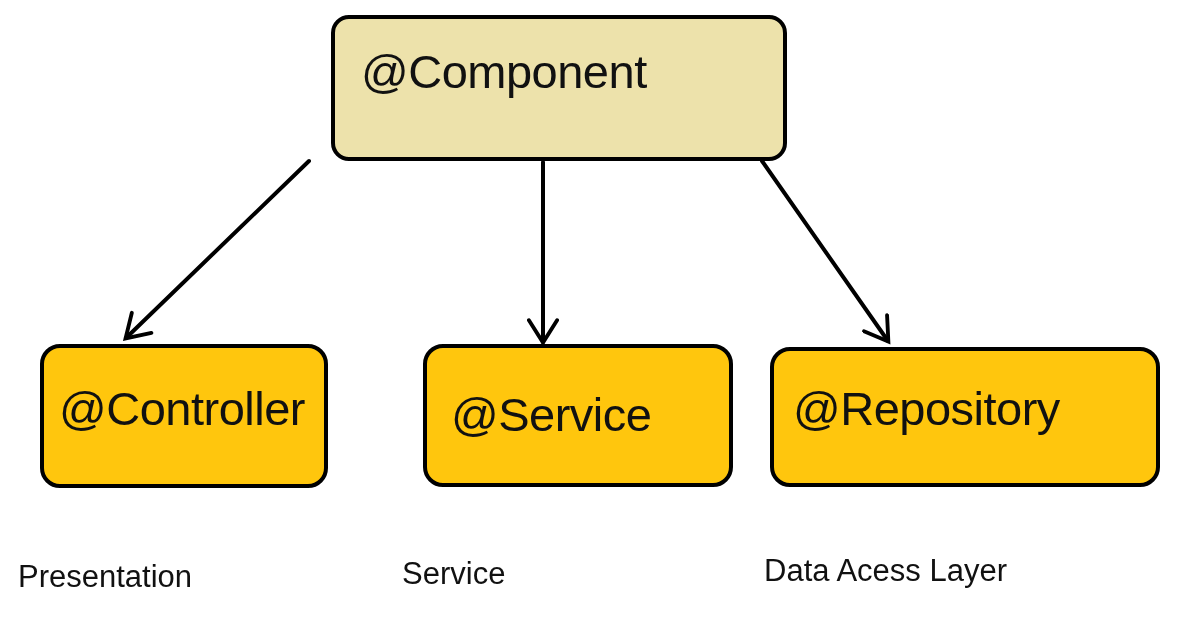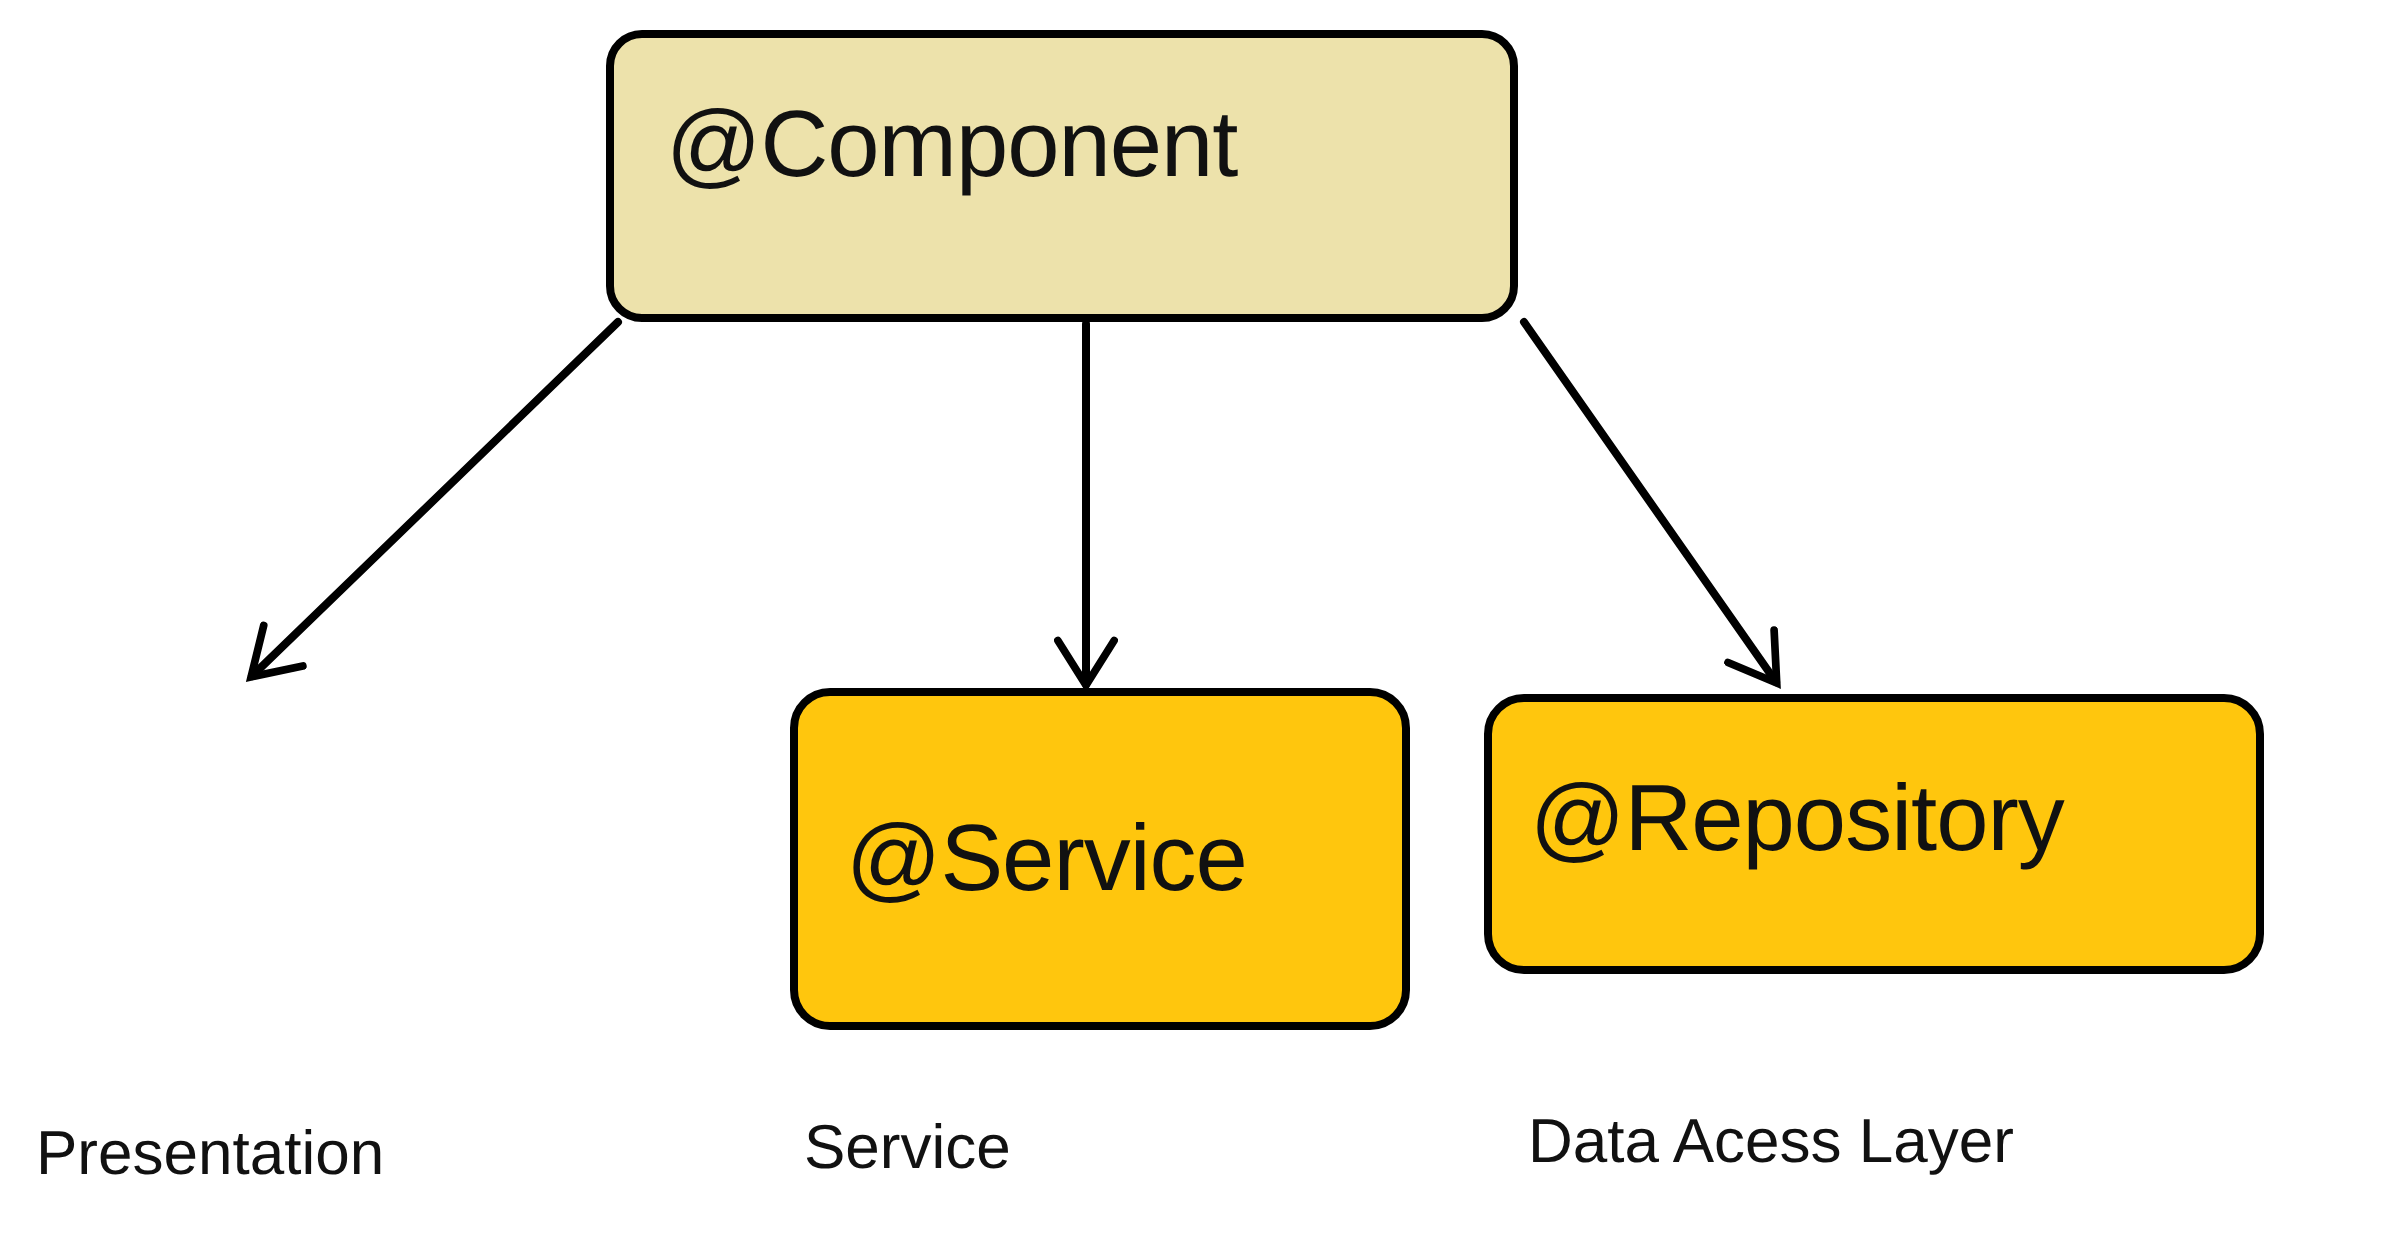--- a/index.html
+++ b/index.html
@@ -25,20 +25,21 @@
   .node {
     position: absolute;
     box-sizing: border-box;
     border: 4px solid var(--border, #000000);
     display: flex;
     align-items: center;
     color: var(--text, #111111);
     font-size: 47px;
     white-space: nowrap;
     letter-spacing: -0.5px;
+    margin-left: 28px;
   }
   .node-root {
     left: 303px;
     top: 15px;
     width: 456px;
     height: 146px;
     border-radius: 18px;
     background: var(--root-fill, #EDE2AB);
     padding-left: 26px;
     padding-bottom: 34px;
@@ -50,21 +51,21 @@
     height: 144px;
     border-radius: 20px;
     background: var(--child-fill, #FFC60D);
     padding-left: 15px;
     padding-bottom: 16px;
   }
   .node-service {
     left: 395px;
     top: 344px;
     width: 310px;
-    height: 171px;
+    height: 143px;
     border-radius: 20px;
     background: var(--child-fill, #FFC60D);
     padding-left: 24px;
     padding-bottom: 2px;
     align-items: center;
   }
   .node-repository {
     left: 742px;
     top: 347px;
     width: 390px;
@@ -98,20 +99,23 @@
     </defs>
     <line x1="309" y1="161" x2="126" y2="338" stroke="#000000" stroke-width="4" stroke-linecap="round" marker-end="url(#openArrow)"></line>
     <line x1="543" y1="162" x2="543" y2="342" stroke="#000000" stroke-width="4" stroke-linecap="round" marker-end="url(#openArrow)"></line>
     <line x1="762" y1="161" x2="888" y2="341" stroke="#000000" stroke-width="4" stroke-linecap="round" marker-end="url(#openArrow)"></line>
   </svg>
 
   <div class="node node-root">
     <span>@Component</span>
   </div>
 
+  <div class="node node-controller">
+    <span>@Controller</span>
+  </div>
 
   <div class="node node-service">
     <span>@Service</span>
   </div>
 
   <div class="node node-repository">
     <span>@Repository</span>
   </div>
 
   <div class="caption caption-presentation">

